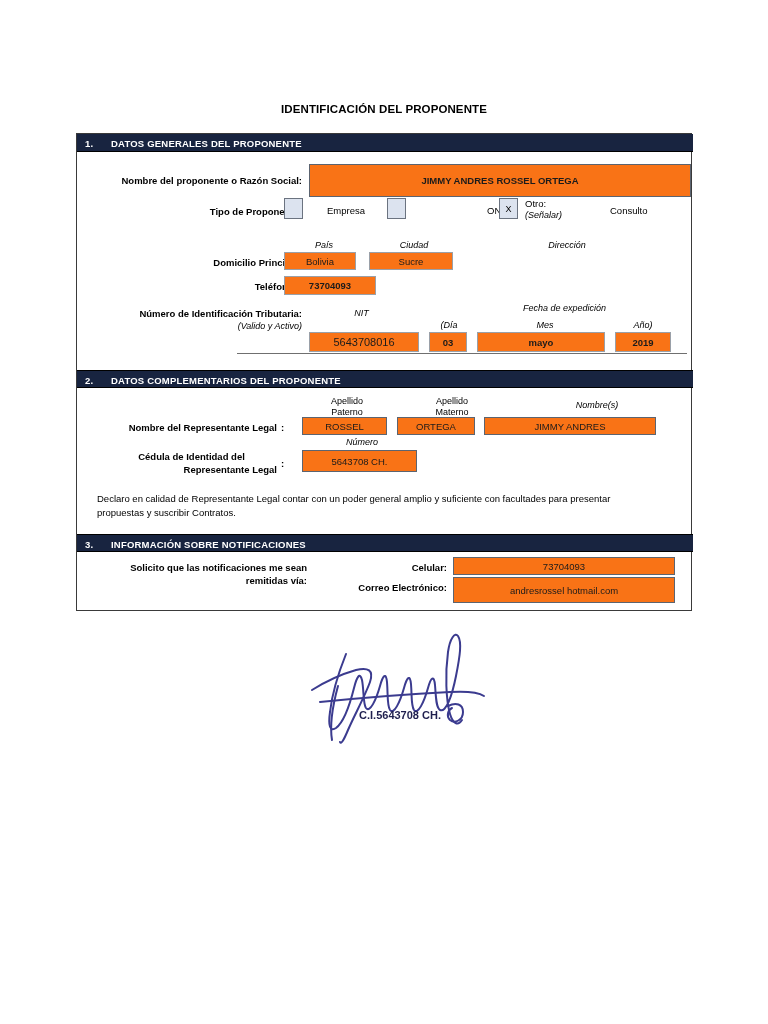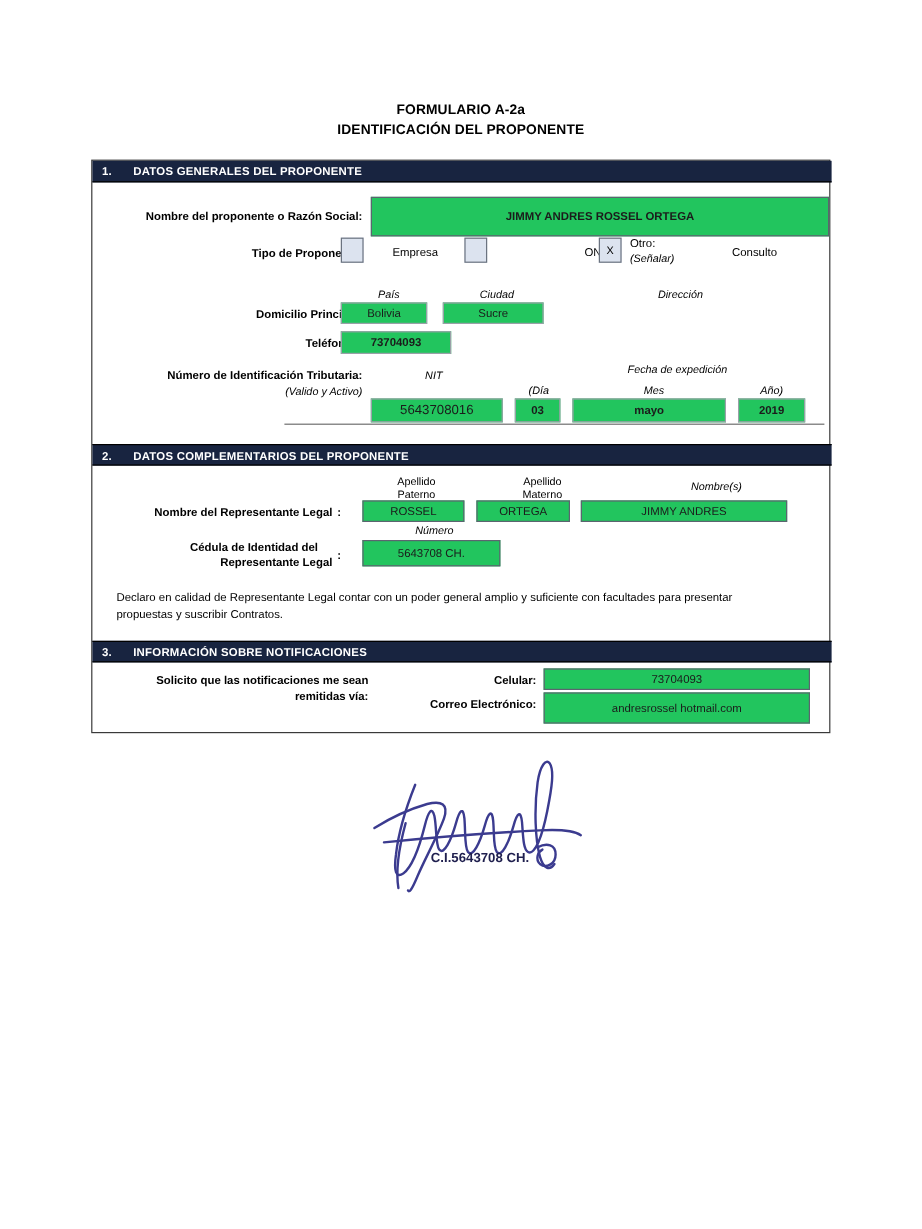--- a/index.html
+++ b/index.html
@@ -94,21 +94,21 @@
   .plain-it {
     font-size: 9px;
     font-style: italic;
     color: #000;
     line-height: 11px;
   }
 
   
   .fld {
     position: absolute;
-    background: #22c55e;
+    background: #f97316;
     border: 1px solid #9aa0a8;
     color: #1b1b1b;
     font-size: 9.5px;
     display: flex;
     align-items: center;
     justify-content: center;
     text-align: center;
     overflow: hidden;
     white-space: nowrap;
   }
@@ -162,21 +162,20 @@
     color: #1f1f4e;
   }
   .sig-name.n1 { top: 64px; }
   .sig-name.n2 { top: 79px; }
 </style>
 </head>
 <body>
 
 <div id="page">
 
-  <div class="doc-title l1">FORMULARIO A-2a</div>
   <div class="doc-title l2">IDENTIFICACIÓN DEL PROPONENTE</div>
 
   <div class="form-frame">
 
     <div class="sec-bar" style="top:0px;">
       <span class="num">1.</span>
       <span class="txt">DATOS GENERALES DEL PROPONENTE</span>
     </div>
 
     <div class="abs lbl" style="left:10px; top:41px; width:215px;">Nombre del proponente o Razón Social:</div>
@@ -240,21 +239,21 @@
 
     <div class="abs lbl" style="left:15px; top:288px; width:185px;">Nombre del Representante Legal</div>
     <div class="abs lbl" style="left:204px; top:288px; width:8px; text-align:left;">:</div>
 
     <div class="fld dark-border" style="left:225px; top:283px; width:85px; height:18px;">ROSSEL</div>
     <div class="fld dark-border" style="left:320px; top:283px; width:78px; height:18px;">ORTEGA</div>
     <div class="fld dark-border" style="left:407px; top:283px; width:172px; height:18px;">JIMMY ANDRES</div>
 
     <div class="abs cap" style="left:225px; top:303px; width:120px;">Número</div>
 
-    <div class="abs lbl" style="left:3px; top:317px; width:185px;">Cédula de Identidad del</div>
+    <div class="abs lbl" style="left:22px; top:317px; width:185px;text-align:center;">Cédula de Identidad del</div>
     <div class="abs lbl" style="left:15px; top:330px; width:185px;">Representante Legal</div>
     <div class="abs lbl" style="left:204px; top:324px; width:8px; text-align:left;">:</div>
 
     <div class="fld dark-border" style="left:225px; top:316px; width:115px; height:22px;">5643708 CH.</div>
 
     <div class="declar" style="left:20px; top:358px; width:562px;">Declaro en calidad de Representante Legal contar con un poder general amplio y suficiente con facultades para presentar propuestas y suscribir Contratos.</div>
 
     <div class="sec-bar" style="top:400px; border-top:1px solid #000;">
       <span class="num">3.</span>
       <span class="txt">INFORMACIÓN SOBRE NOTIFICACIONES</span>

